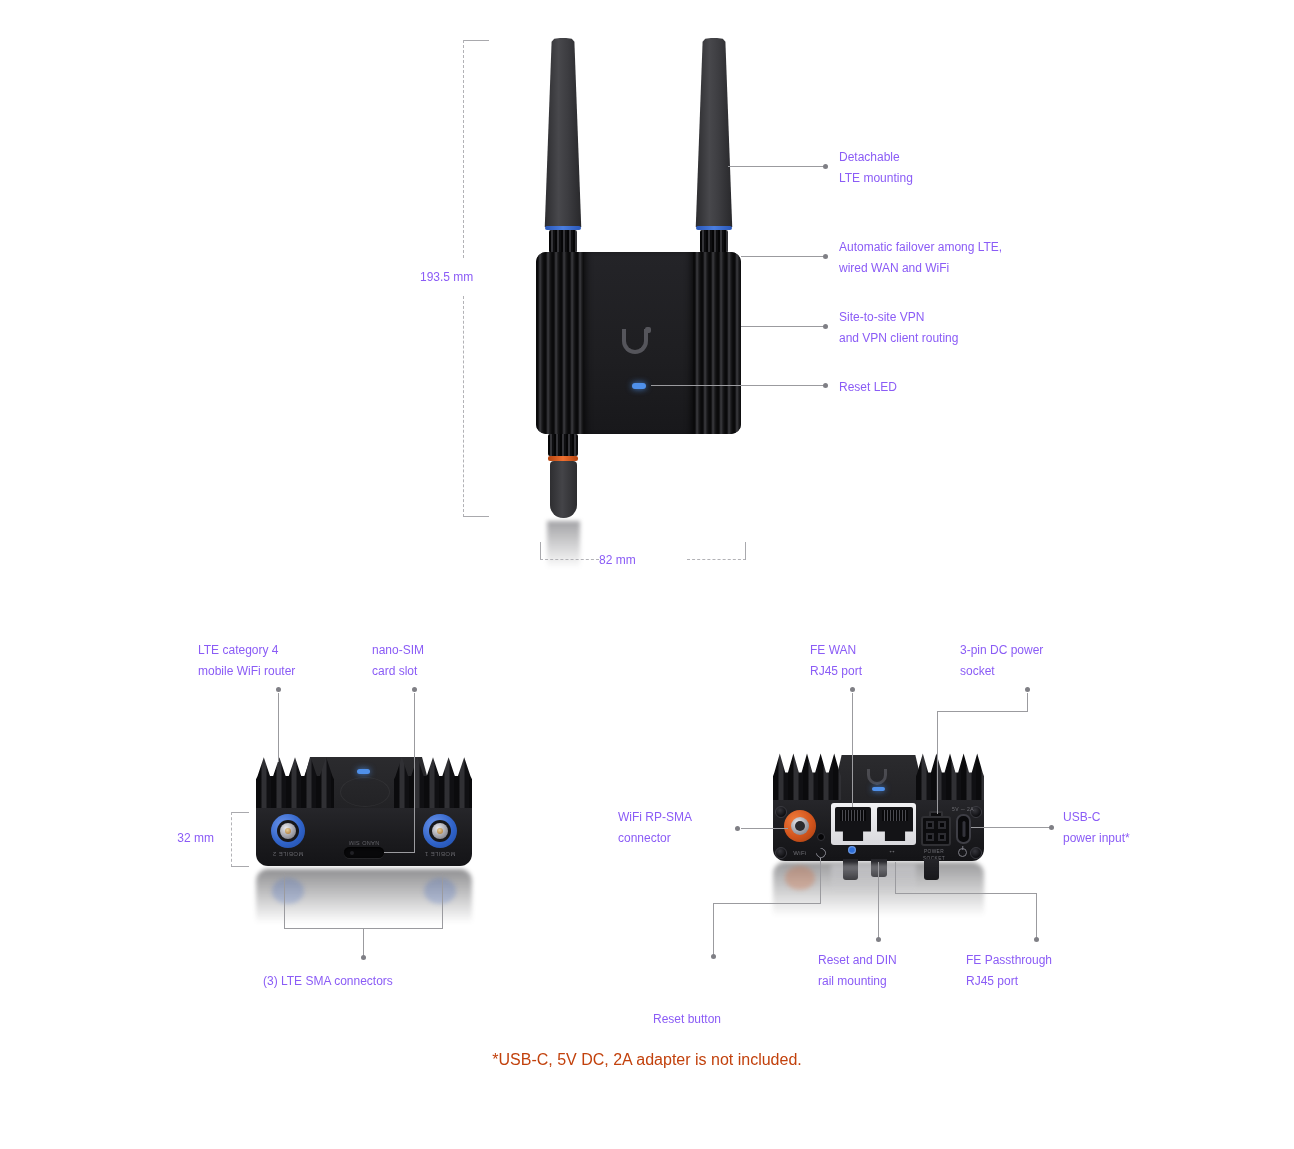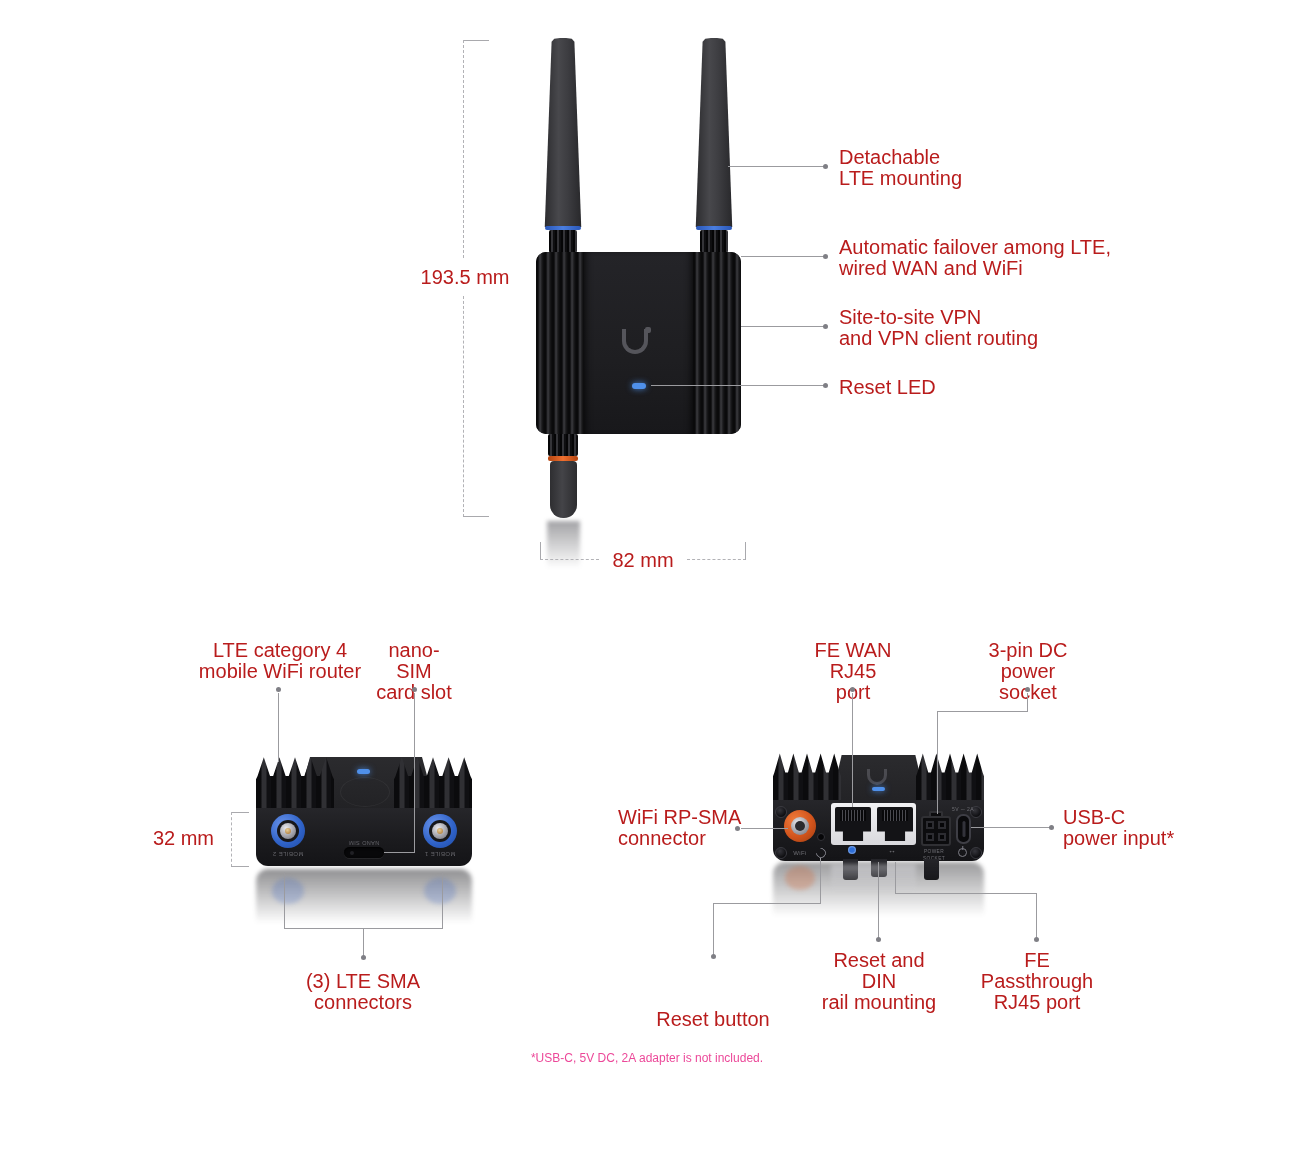--- a/index.html
+++ b/index.html
@@ -1,21 +1,21 @@
 <!DOCTYPE html>
 <html><head>
 <meta charset="utf-8">
 <style>
   html,body{margin:0;padding:0;background:#ffffff;}
   #canvas{position:relative;width:1294px;height:1149px;background:#ffffff;overflow:hidden;
           font-family:"Liberation Sans",sans-serif;}
   
-  .ct{position:absolute;font-size:20px;line-height:21px;color:#b91c1c;}
+  .ct{position:absolute;font-size:12px;line-height:21px;color:#8b5cf6;}
   .ct span{display:block;}
-  .ctc{text-align:center;}
+  .ctc{text-align:left;}
   .ctr{text-align:right;}
   .hl{position:absolute;height:0;border-top:1px solid #9b9b9f;}
   .vl{position:absolute;width:0;border-left:1px solid #9b9b9f;}
   .dot{position:absolute;width:5px;height:5px;border-radius:50%;background:#7f7f85;}
   .dhv{position:absolute;width:0;border-left:1.5px dashed #b2b2b6;}
   .dhh{position:absolute;height:0;border-top:1.5px dashed #b2b2b6;}
   .tkh{position:absolute;height:0;border-top:1.5px solid #a9a9ad;}
   .tkv{position:absolute;width:0;border-left:1.5px solid #a9a9ad;}
   .micro{position:absolute;font-size:6px;line-height:7px;color:#64646a;letter-spacing:.4px;text-align:center;}
   .flip{transform:rotate(180deg);}
@@ -62,21 +62,21 @@
         border-left-color:transparent;transform:rotate(40deg);}
   .pwri{position:absolute;width:7px;height:7px;border:1.2px solid #7e7e86;border-radius:50%;}
   .pwri::before{content:"";position:absolute;left:50%;top:-3px;transform:translateX(-50%);width:1.5px;height:4px;background:#7e7e86;}
   .globei{position:absolute;width:8px;height:8px;border-radius:50%;background:#2f6fd8;
         box-shadow:inset 0 0 0 1.2px rgba(255,255,255,.28);}
   .simslot{position:absolute;background:#08080a;border-radius:6px;
         box-shadow:0 1px 0 rgba(255,255,255,.07),inset 0 1px 3px #000;}
   .simslot::before{content:"";position:absolute;left:6px;top:3.5px;width:4px;height:4px;border-radius:50%;background:#202025;}
   .tab{position:absolute;background:linear-gradient(180deg,#26262b,#131316);border-radius:0 0 3px 3px;}
   .refl{position:absolute;filter:blur(2px);}
-  .footnote{position:absolute;font-size:12px;color:#ec4899;}
+  .footnote{position:absolute;font-size:16px;color:#c2410c;}
 </style>
 </head>
 <body>
 
 <div id="canvas">
 
   <div>
 
     <div class="ant" style="left:544px;top:38px;width:38px;height:189px;"></div>
     <div class="ring" style="left:545px;top:226px;width:36px;height:4px;"></div>

